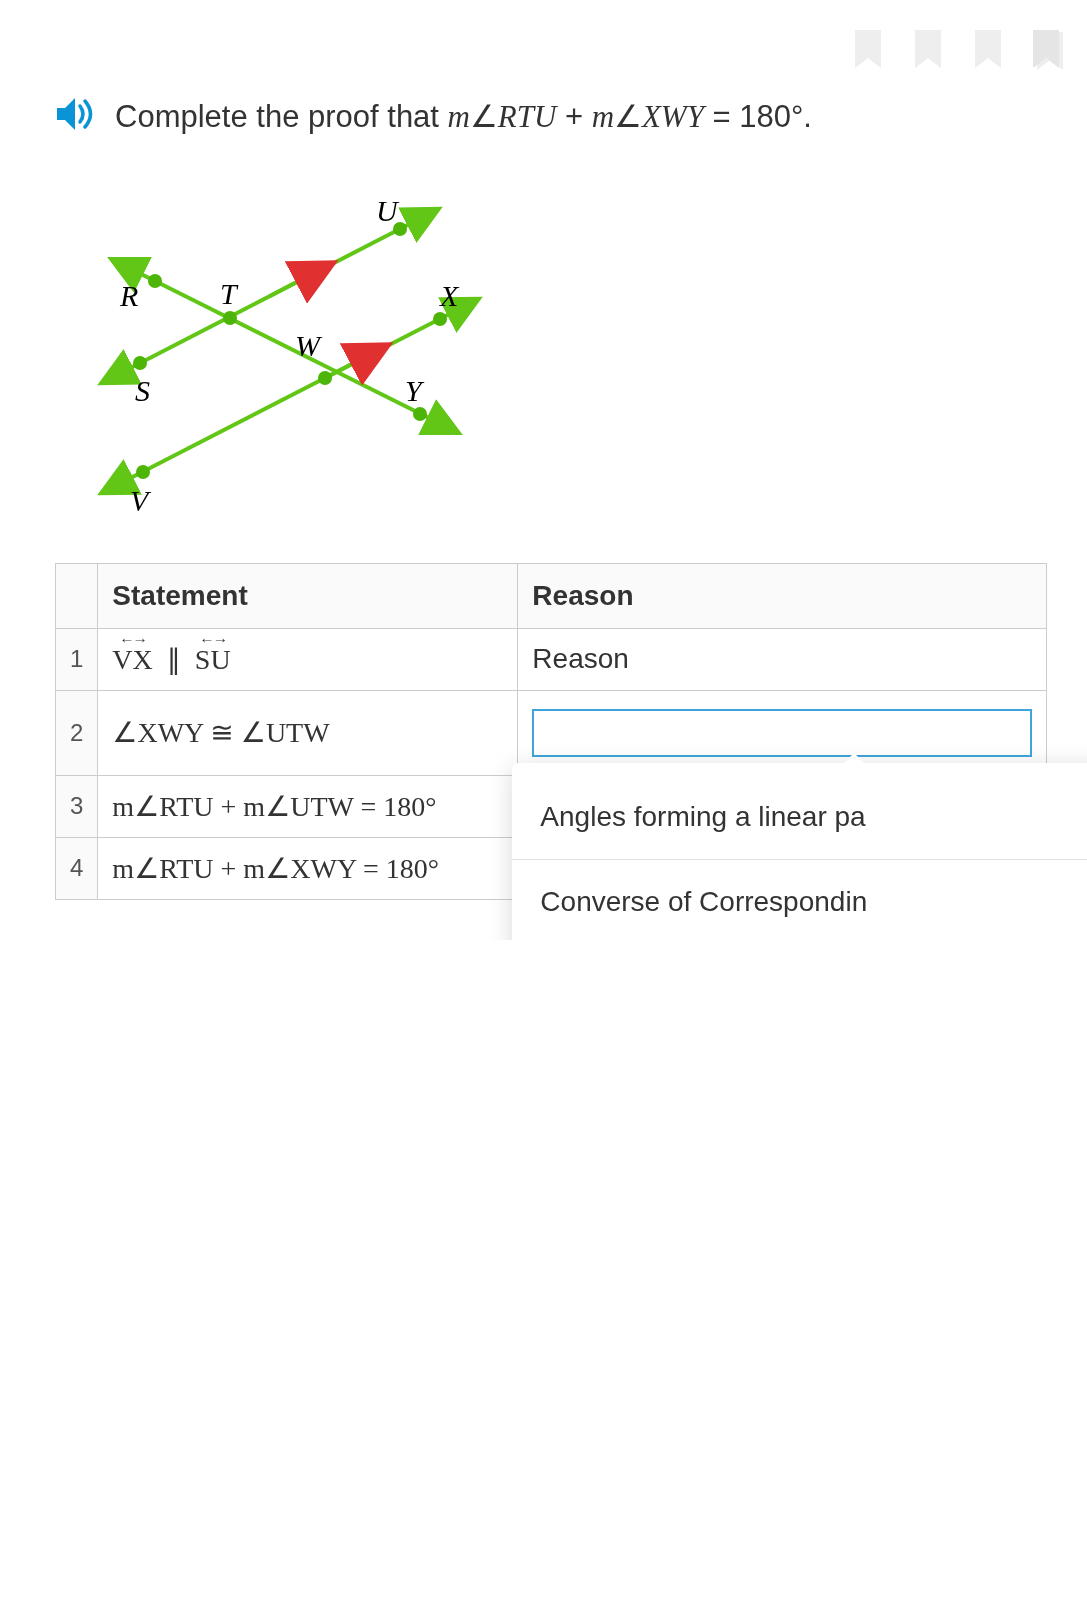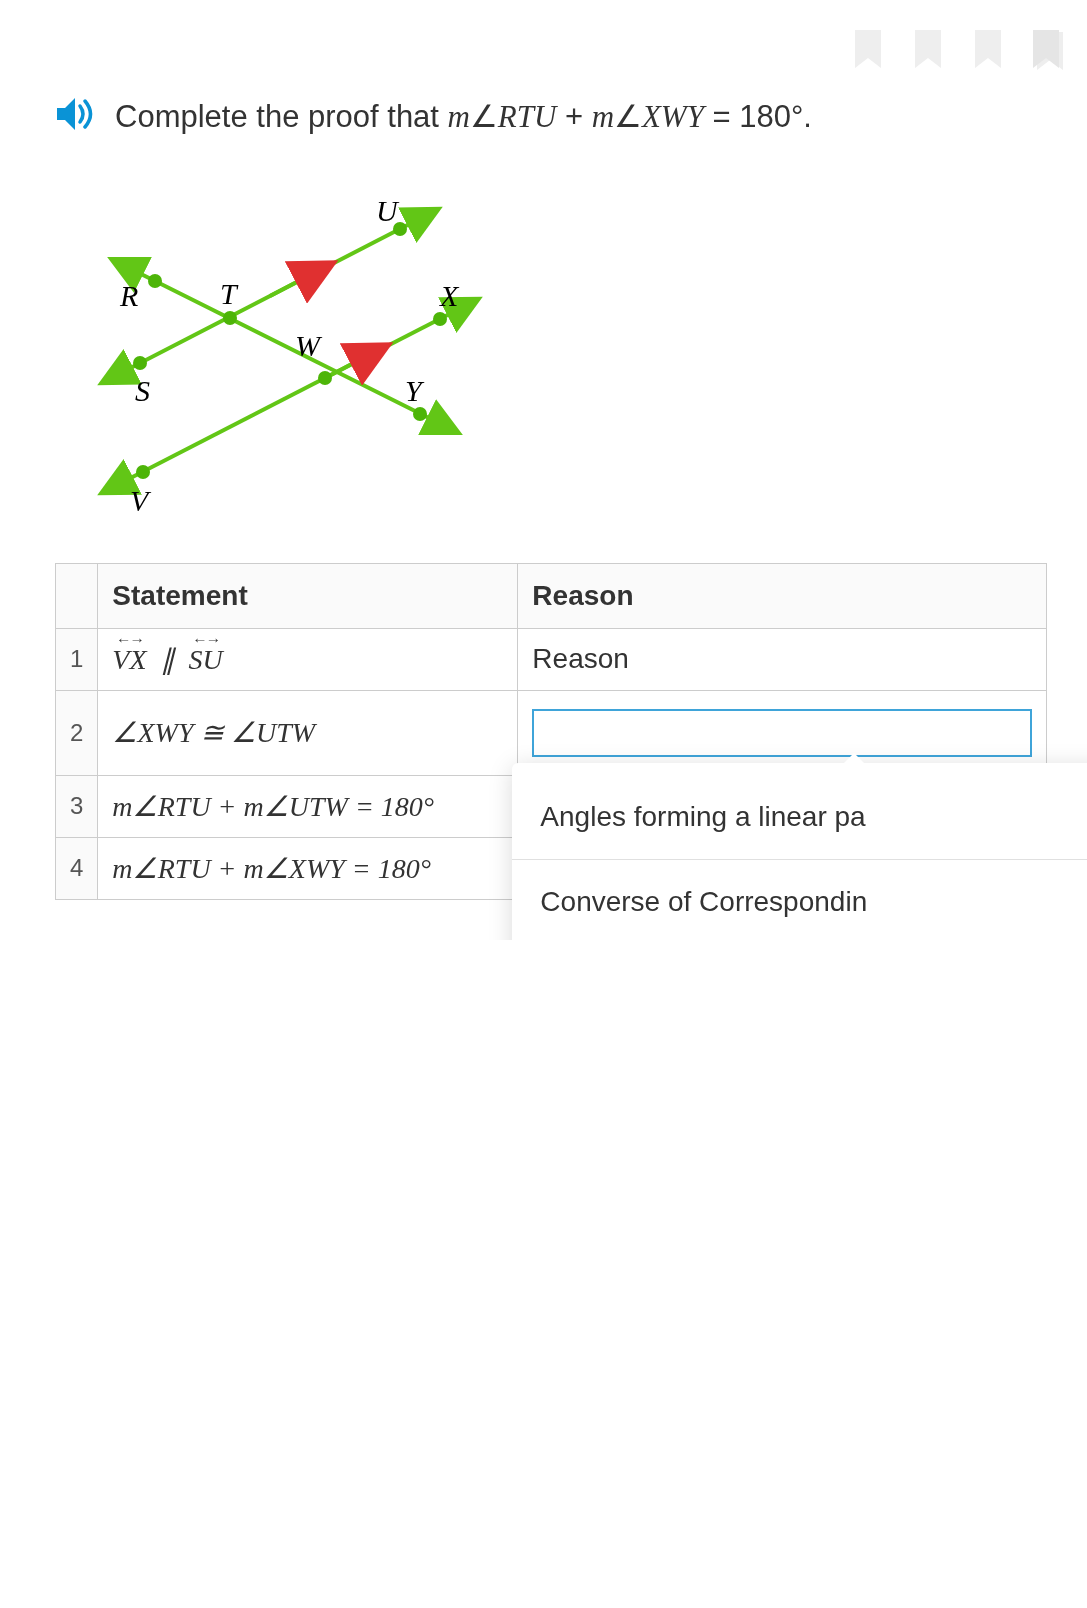--- a/index.html
+++ b/index.html
@@ -42,21 +42,21 @@
   }
   .proof-table td.num {
     width: 36px;
     text-align: center;
     color: #555;
     font-size: 24px;
     background: #fafafa;
   }
   .proof-table th.numh { width: 36px; background: #fafafa; }
   .stmt-col { width: 420px; }
-  .stmt { font-style: italic; font-family: "Times New Roman", serif; white-space: nowrap; }
+  .stmt { font-family: "Times New Roman", serif; white-space: nowrap; }
   .overline {
     position: relative;
     display: inline-block;
   }
   .overline::before {
     content: "←→";
     position: absolute;
     top: -0.95em;
     left: 0;
     right: 0;

